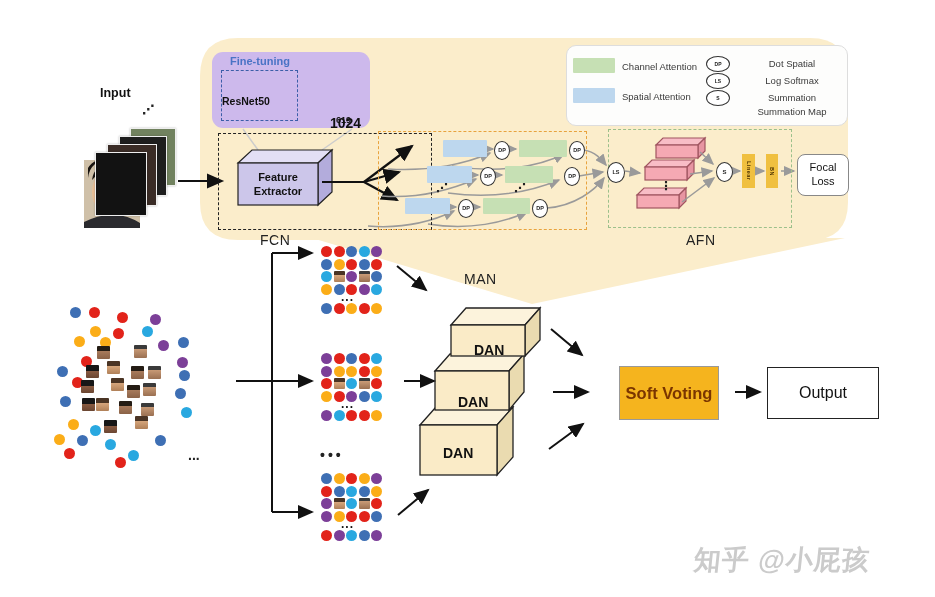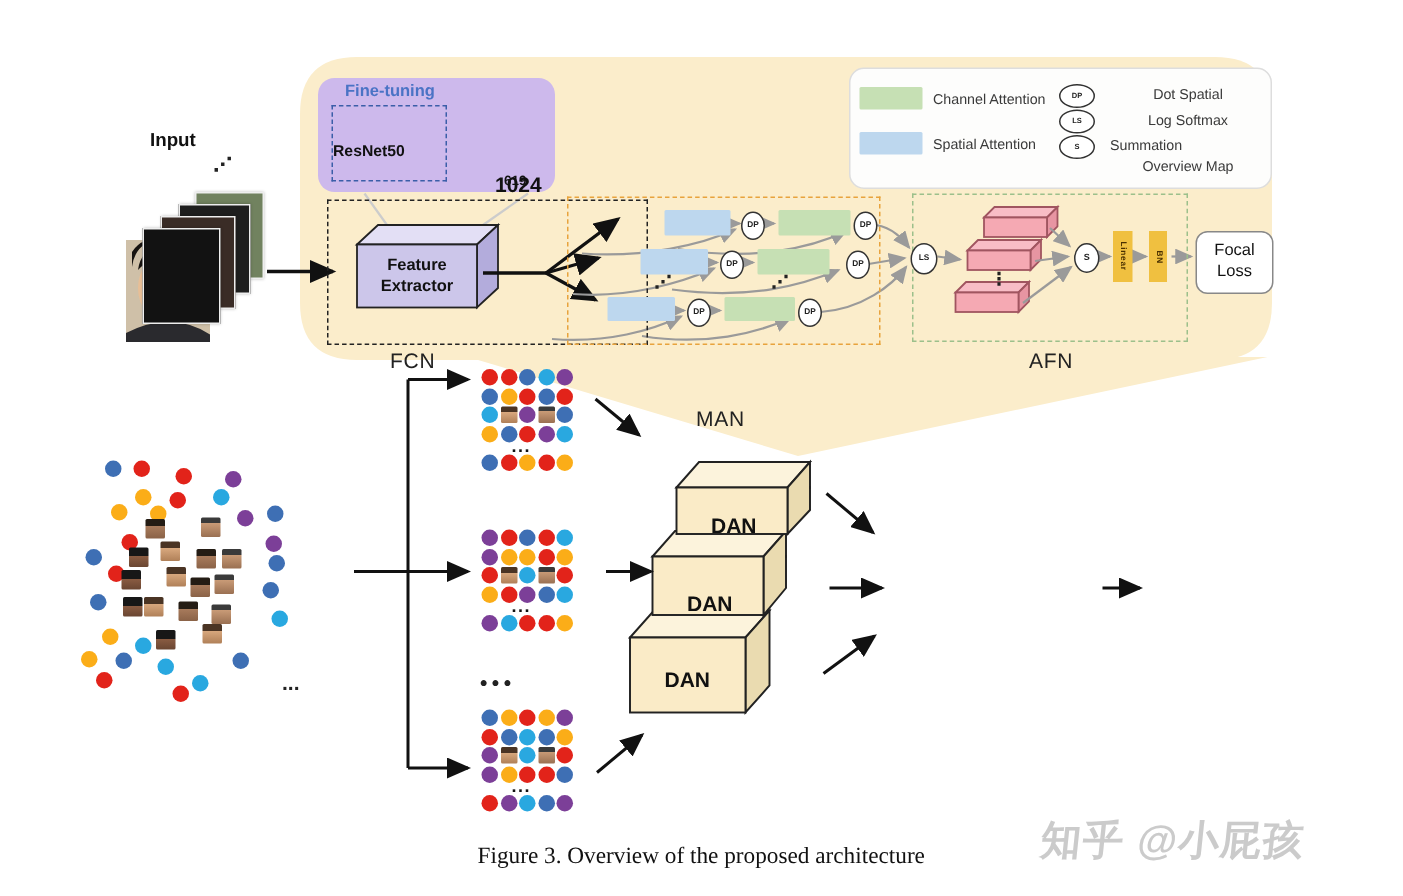--- a/index.html
+++ b/index.html
@@ -238,22 +238,22 @@
   <div class="legend"></div>
   <div class="att" style="left:573px;top:58px;width:42px;height:15px;background:var(--channel);"></div>
   <div class="leg-txt" style="left:622px;top:61px;">Channel Attention</div>
   <div class="att" style="left:573px;top:88px;width:42px;height:15px;background:var(--spatial);"></div>
   <div class="leg-txt" style="left:622px;top:91px;">Spatial Attention</div>
   <div class="oval" style="left:706px;top:56px;width:22px;height:14px;font-size:5px;">DP</div>
   <div class="oval" style="left:706px;top:73px;width:22px;height:14px;font-size:5px;">LS</div>
   <div class="oval" style="left:706px;top:90px;width:22px;height:14px;font-size:5px;">S</div>
   <div class="leg-txt" style="left:740px;top:58px;width:104px;text-align:center;">Dot Spatial</div>
   <div class="leg-txt" style="left:740px;top:75px;width:104px;text-align:center;">Log Softmax</div>
-  <div class="leg-txt" style="left:740px;top:92px;width:104px;">Summation</div>
-  <div class="leg-txt" style="left:740px;top:106px;width:104px;text-align:center;">Overview Map</div>
+  <div class="leg-txt" style="left:740px;top:92px;width:104px;text-align:center;">Summation</div>
+  <div class="leg-txt" style="left:740px;top:106px;width:104px;text-align:center;">Summation Map</div>
 
   <div id="dots-layer" class="abs" style="left:0;top:0;width:935px;height:597px;">
       <div class="dot" style="left: 70px; top: 307px; background: var(--dot-blue);"></div>
       <div class="dot" style="left: 89px; top: 307px; background: var(--dot-red);"></div>
       <div class="dot" style="left: 117px; top: 312px; background: var(--dot-red);"></div>
       <div class="dot" style="left: 150px; top: 314px; background: var(--dot-purple);"></div>
       <div class="dot" style="left: 90px; top: 326px; background: var(--dot-yellow);"></div>
       <div class="dot" style="left: 113px; top: 328px; background: var(--dot-red);"></div>
       <div class="dot" style="left: 142px; top: 326px; background: var(--dot-cyan);"></div>
       <div class="dot" style="left: 158px; top: 340px; background: var(--dot-purple);"></div>
@@ -372,16 +372,17 @@
       <div class="dot" style="left: 358.5px; top: 530px; background: var(--dot-blue);"></div>
       <div class="dot" style="left: 371px; top: 530px; background: var(--dot-purple);"></div>
     </div>
   <div class="ellip" style="left:188px;top:448px;font-size:14px;font-weight:bold;">...</div>
   <div class="ellip" style="left:320px;top:448px;font-size:14px;font-weight:bold;letter-spacing:3px;">•••</div>
 
   <div class="danlbl" style="left:474px;top:342px;">DAN</div>
   <div class="danlbl" style="left:458px;top:394px;">DAN</div>
   <div class="danlbl" style="left:443px;top:445px;">DAN</div>
 
-
-  <div class="caption">Figure 3. Overview of the proposed architecture</div>
+  <div class="softvote">Soft Voting</div>
+  <div class="output">Output</div>
+
   <div class="watermark">知乎 @小屁孩</div>
 </div>
 
 </body></html>

